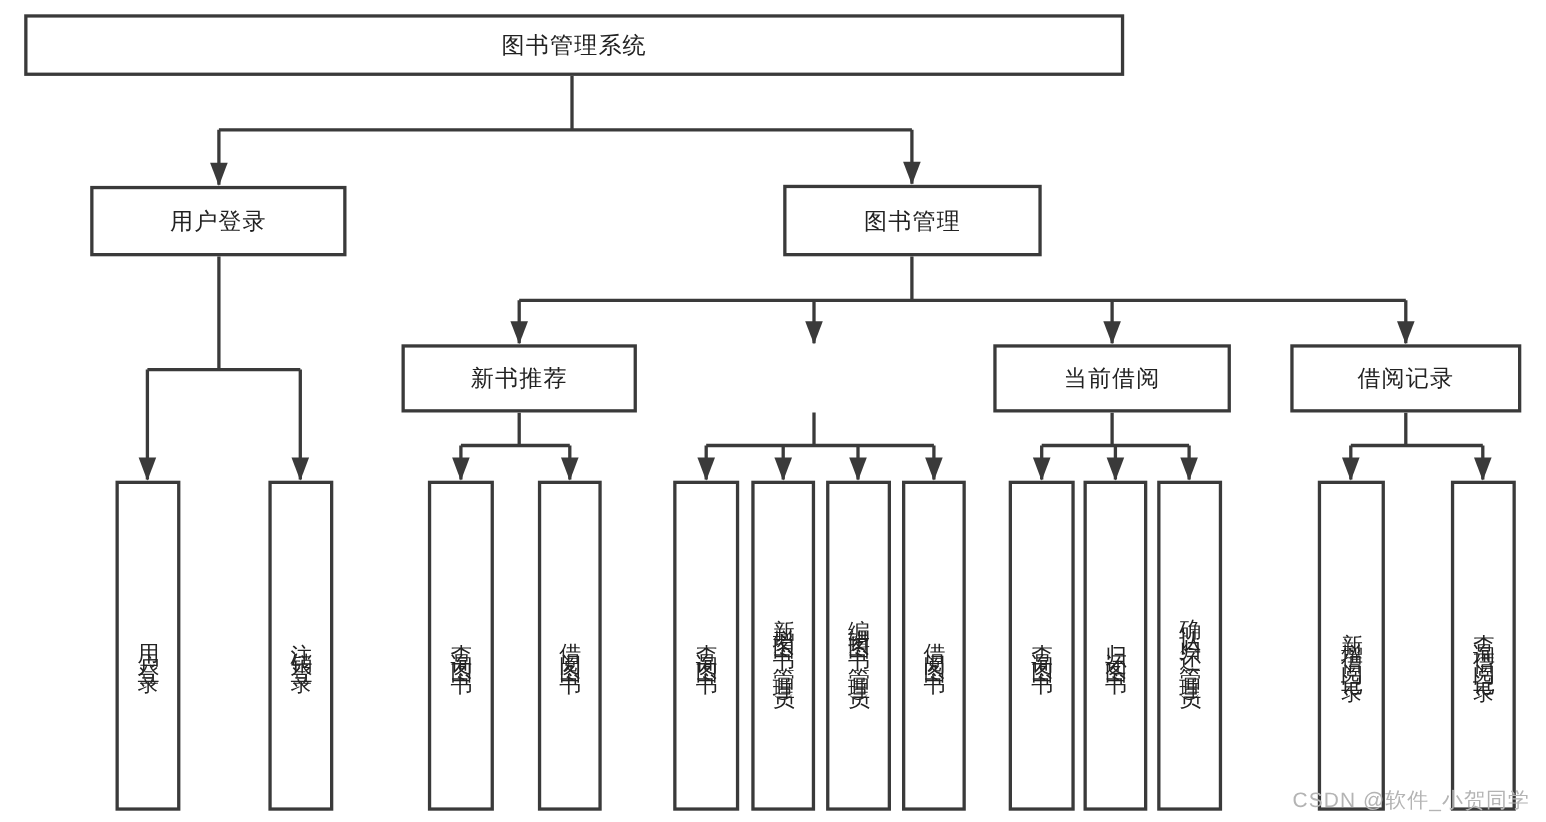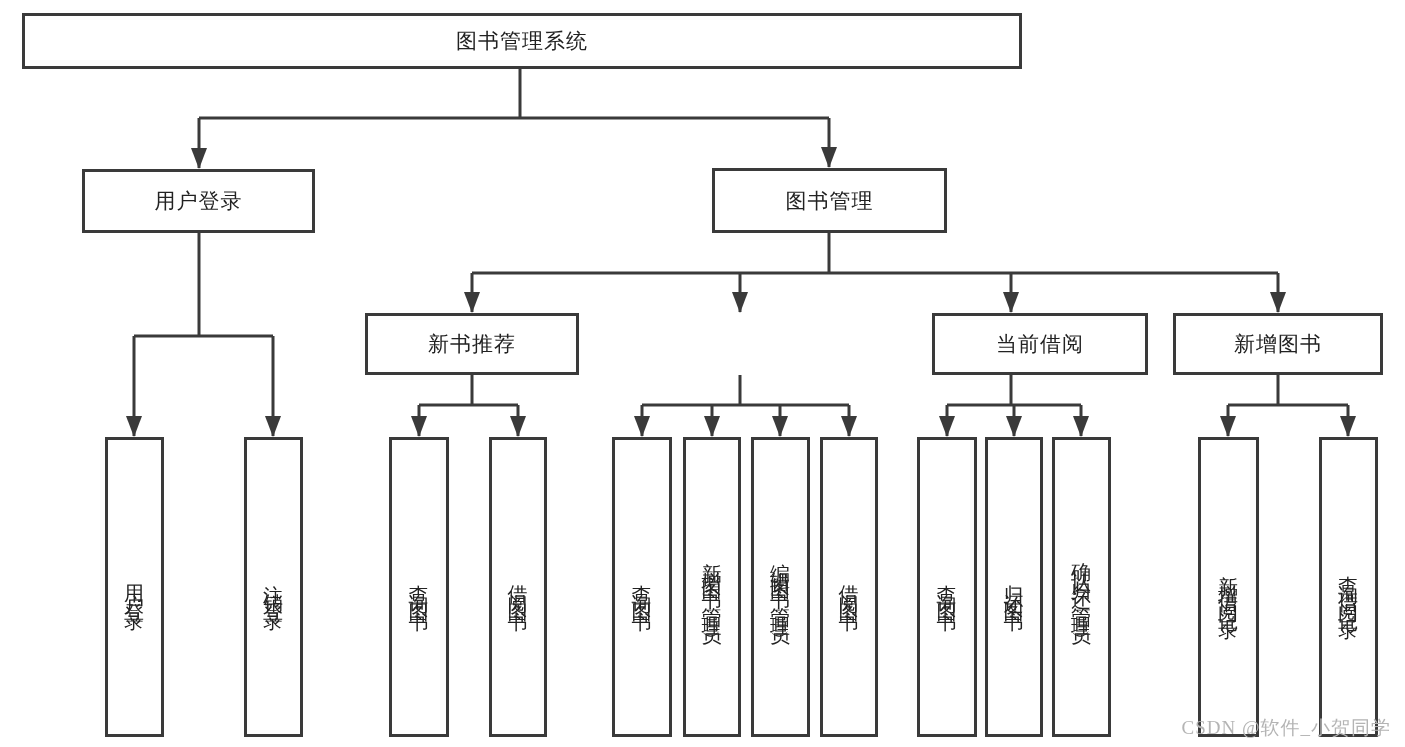--- a/index.html
+++ b/index.html
@@ -44,21 +44,20 @@
   }
   #watermark {
     position: absolute;
     right: 14px;
     bottom: 6px;
     font-size: 19px;
     color: #b4b4b4;
     letter-spacing: 1px;
     white-space: nowrap;
     z-index: 5;
-    font-family: Liberation Serif, serif;
   }
 </style>
 </head>
 <body>
 
 <div id="canvas">
 
   <svg id="wires" viewBox="0 0 1405 747" xmlns="http://www.w3.org/2000/svg">
     <g stroke="#3a3a3a" stroke-width="3" fill="none">
 
@@ -98,22 +97,22 @@
       <polygon points="1340,416 1356,416 1348,437"></polygon>
     </g>
   </svg>
 
   <div class="node hbox" style="left:22px; top:13px; width:1000px; height:56px;">图书管理系统</div>
 
   <div class="node hbox" style="left:82px; top:169px; width:233px; height:64px;">用户登录</div>
   <div class="node hbox" style="left:712px; top:168px; width:235px; height:65px;">图书管理</div>
 
   <div class="node hbox" style="left:365px; top:313px; width:214px; height:62px;">新书推荐</div>
-  <div class="node hbox" style="left:903px; top:313px; width:216px; height:62px;margin-left:29px;">当前借阅</div>
-  <div class="node hbox" style="left:1173px; top:313px; width:210px; height:62px;">新增图书</div>
+  <div class="node hbox" style="left:903px; top:313px; width:216px; height:62px;">当前借阅</div>
+  <div class="node hbox" style="left:1173px; top:313px; width:210px; height:62px;">借阅记录</div>
 
   <div class="node vbox" style="left:105px; top:437px; width:59px; height:300px;">
     <span class="vtext">用户登录</span>
   </div>
   <div class="node vbox" style="left:244px; top:437px; width:59px; height:300px;">
     <span class="vtext">注销登录</span>
   </div>
 
   <div class="node vbox" style="left:389px; top:437px; width:60px; height:300px;">
     <span class="vtext">查询图书</span>

